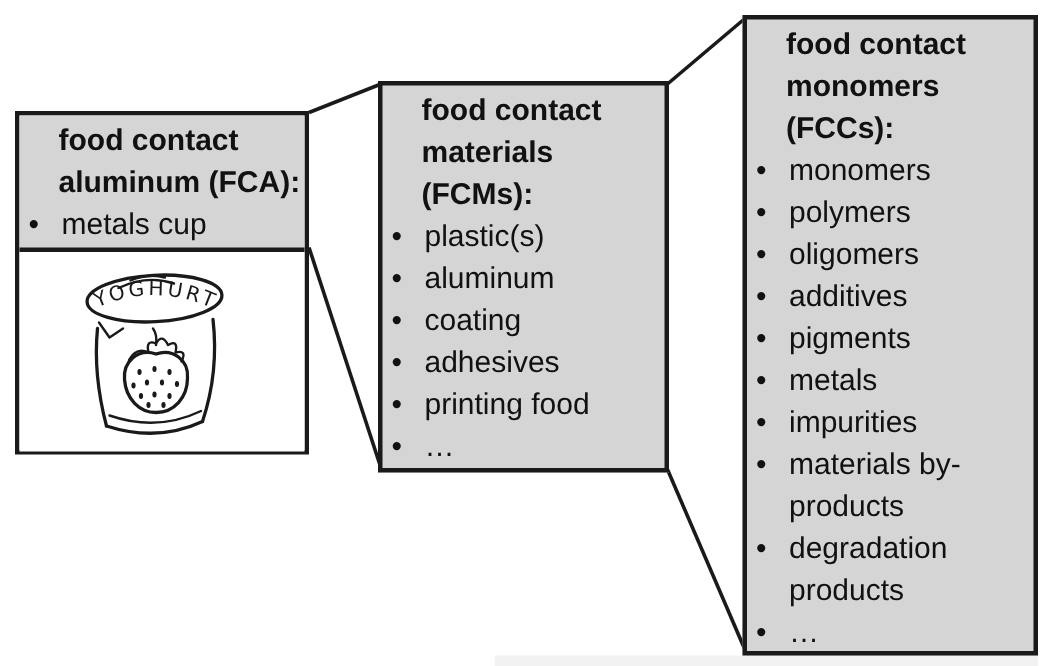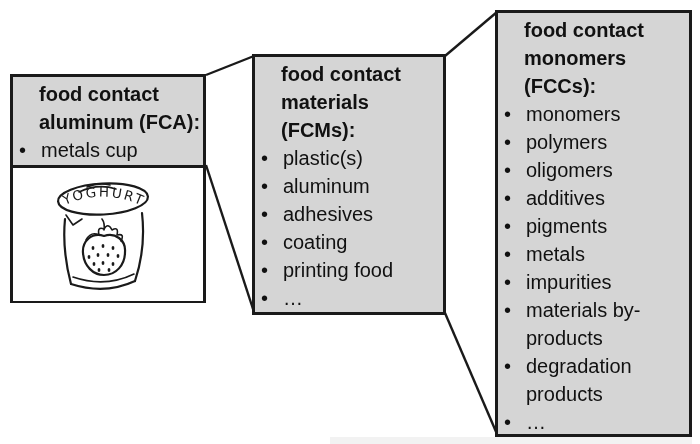--- a/index.html
+++ b/index.html
@@ -149,22 +149,22 @@
 
   <section class="box fcm" style="background: rgb(213, 213, 213); border-color: rgb(26, 26, 26);">
     <div class="title">
         <div>food contact</div>
         <div>materials</div>
         <div>(FCMs):</div>
       </div>
     <ul class="items">
         <li>plastic(s)</li>
         <li>aluminum</li>
+        <li>coating</li>
         <li>adhesives</li>
-        <li>coating</li>
         <li>printing food</li>
         <li>…</li>
       </ul>
   </section>
 
   <section class="box fcc" style="background: rgb(213, 213, 213); border-color: rgb(26, 26, 26);">
     <div class="title">
         <div>food contact</div>
         <div>monomers</div>
         <div>(FCCs):</div>

